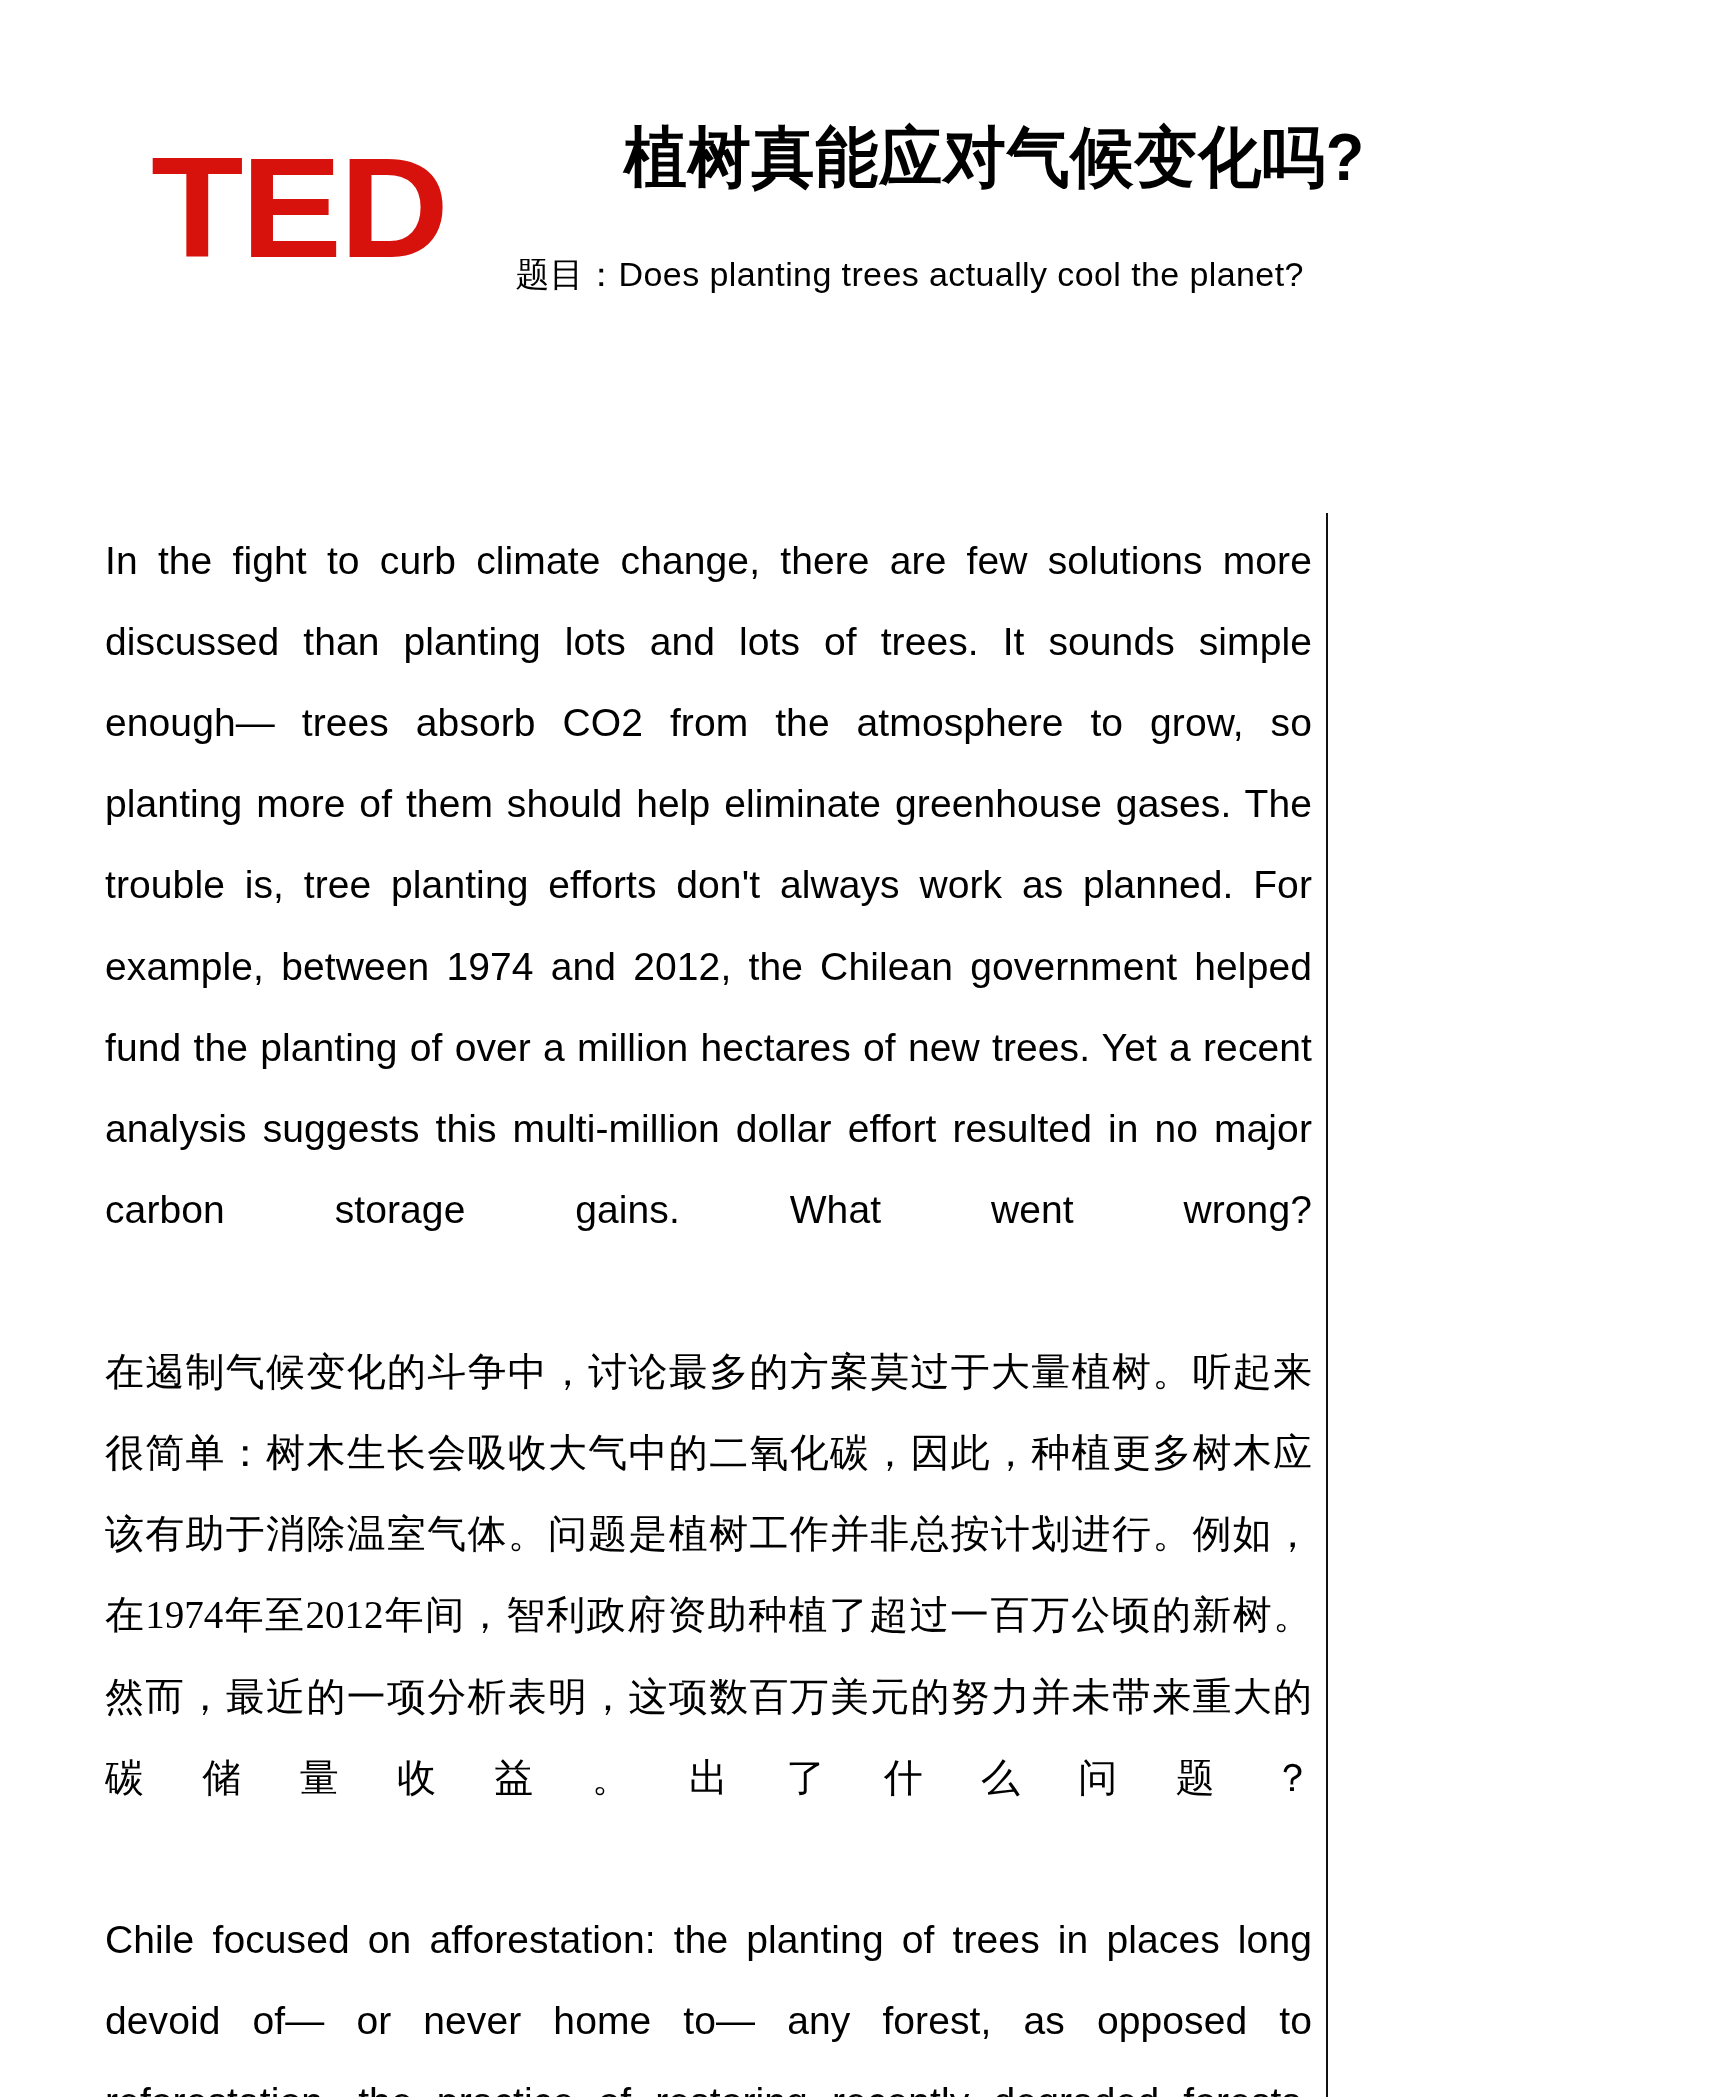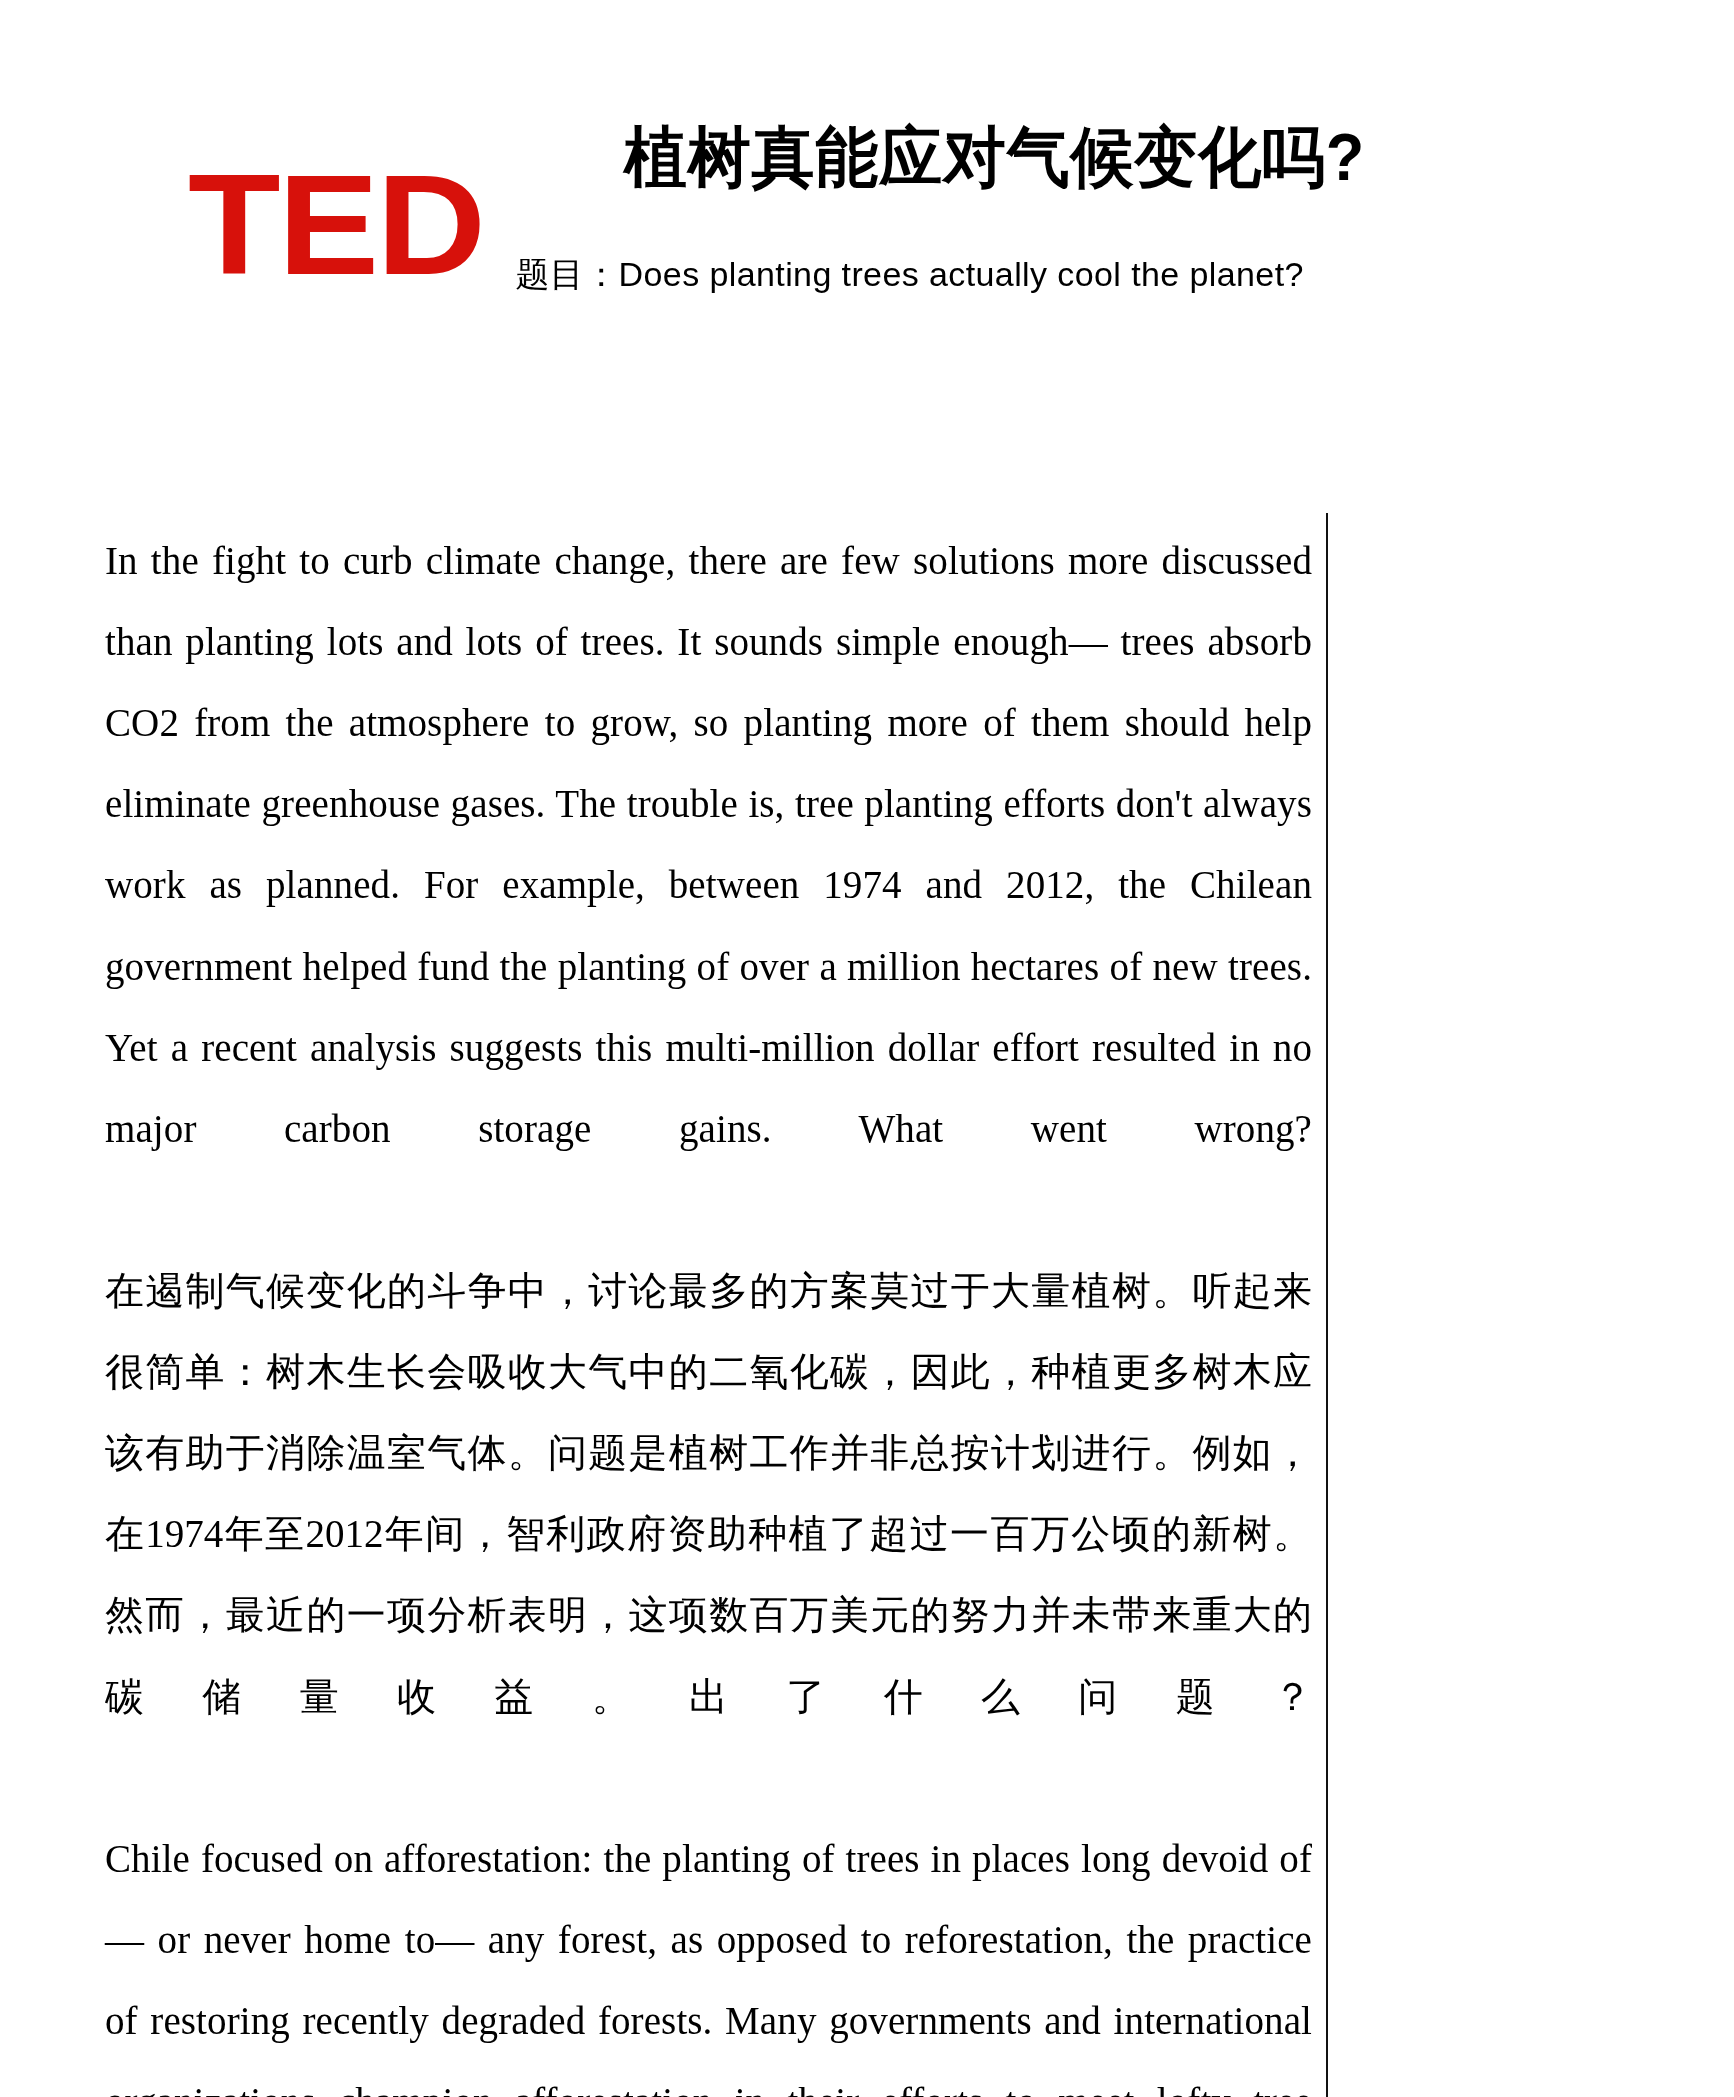--- a/index.html
+++ b/index.html
@@ -28,26 +28,26 @@
     position: absolute;
     left: 0;
     top: 0;
     width: 1734px;
     height: 461px;
   }
 
   #ted-logo {
     position: absolute;
     left: 114px;
-    top: 141px;
+    top: 124px;
     width: 352px;
     height: 168px;
     display: flex;
     align-items: center;
-    justify-content: flex-end;
+    justify-content: center;
   }
   #ted-logo-text {
     font-family: "Liberation Sans Narrow", "Liberation Sans", sans-serif;
     font-weight: bold;
     font-size: 143px;
     line-height: 0.92;
     letter-spacing: -2.5px;
     color: #d7110b;
     transform: scaleX(1.06);
     transform-origin: left center;
@@ -105,21 +105,21 @@
     top: 520px;
     width: 1207px;
   }
 
   p.para {
     margin: 0;
     padding: 0;
   }
 
   p.en {
-    font-family: Liberation Serif, serif;
+    font-family: Liberation Sans, sans-serif;
     font-size: 39px;
     line-height: 2.08;
     text-align: justify;
     text-justify: inter-word;
     letter-spacing: 0.1px;
     word-spacing: 0.4px;
   }
   p.en.lastpara { text-align: justify; }
 
   p.zh {

